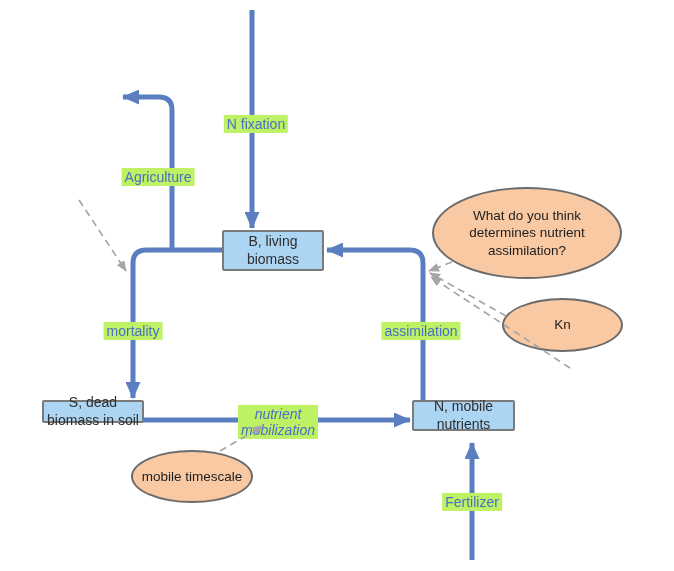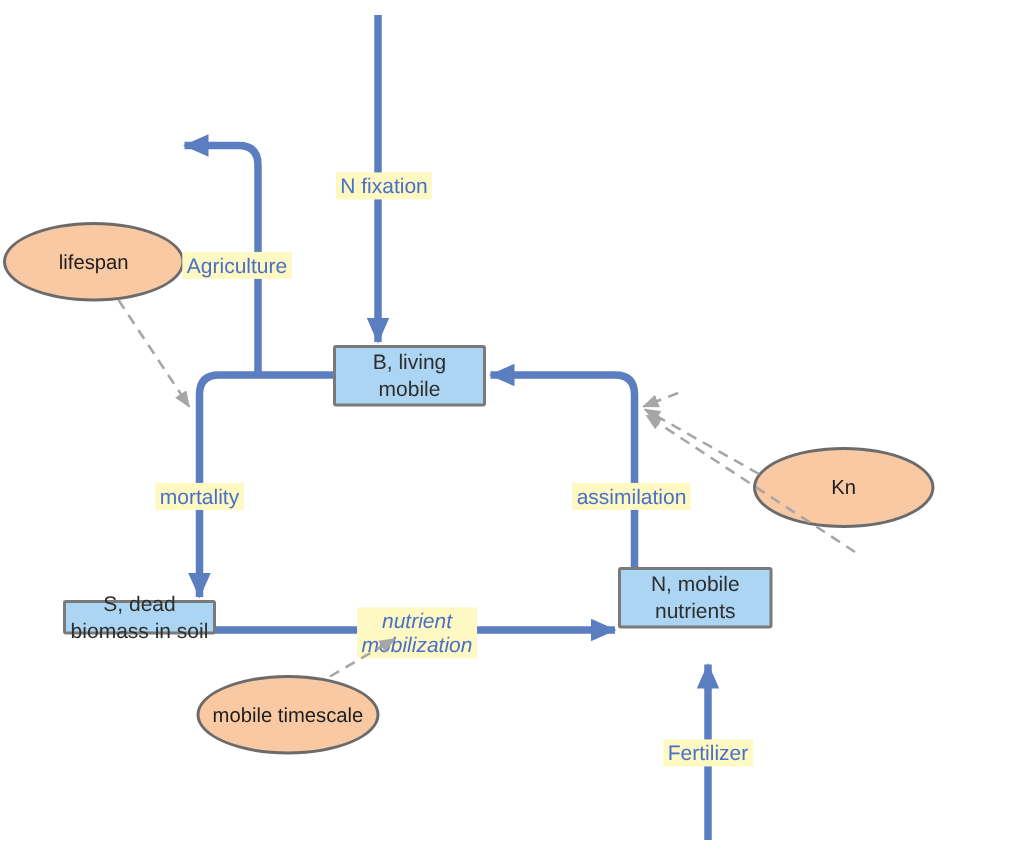--- a/index.html
+++ b/index.html
@@ -21,21 +21,21 @@
     font-size:14px;line-height:1.25;color:#2e2e2e;white-space:pre-line;
   }
   .ellipse{
     position:absolute;z-index:2;box-sizing:border-box;
     background:var(--ellipse-fill);border:2px solid var(--ellipse-border);border-radius:50%;
     display:flex;align-items:center;justify-content:center;text-align:center;
     font-size:13.5px;line-height:1.3;color:#1d1d1d;white-space:pre-line;padding:2px 6px;
   }
   .flow-label{
     position:absolute;z-index:3;transform:translate(-50%,-50%);
-    background:#fef9c3;color:var(--label-text);
+    background:#bef264;color:var(--label-text);
     font-size:14px;line-height:1.15;padding:1px 3px;text-align:center;white-space:pre-line;
   }
 </style>
 </head>
 <body>
 
 <div class="canvas">
 
   <svg id="layer-lines" class="layer">
     <defs>
@@ -48,27 +48,29 @@
     </defs>
     <path class="flow" d="M252 10 L252 228" marker-end="url(#arrow-blue)"></path>
     <path class="flow" d="M423 400 L423 263 Q423 250 410 250 L327 250" marker-end="url(#arrow-blue)"></path>
     <path class="flow" d="M222 250 L146 250 Q133 250 133 263 L133 398" marker-end="url(#arrow-blue)"></path>
     <path class="flow" d="M172 252 L172 110 Q172 97 159 97 L123 97" marker-end="url(#arrow-blue)"></path>
     <path class="flow" d="M143 420 L410 420" marker-end="url(#arrow-blue)"></path>
     <path class="flow" d="M472 560 L472 443" marker-end="url(#arrow-blue)"></path>
   </svg>
 
   <div class="box" style="left:222px;top:230px;width:102px;height:41px;">B, living
-mobile</div>
+biomass</div>
   <div class="box" style="left:42px;top:400px;width:102px;height:23px;">S, dead
 biomass in soil</div>
-  <div class="box" style="left:412px;top:378px;width:103px;height:41px;">N, mobile
+  <div class="box" style="left:412px;top:400px;width:103px;height:31px;">N, mobile
 nutrients</div>
 
-  <div class="ellipse" style="left:2px;top:148px;width:121px;height:53px;">lifespan</div>
+  <div class="ellipse" style="left:432px;top:187px;width:190px;height:92px;">What do you think
+determines nutrient
+assimilation?</div>
   <div class="ellipse" style="left:502px;top:298px;width:121px;height:54px;">Kn</div>
   <div class="ellipse" style="left:131px;top:450px;width:122px;height:53px;">mobile timescale</div>
 
   <div class="flow-label" style="left:256px;top:124px;">N fixation</div>
   <div class="flow-label" style="left:158px;top:177px;">Agriculture</div>
   <div class="flow-label" style="left:133px;top:331px;">mortality</div>
   <div class="flow-label" style="left:421px;top:331px;">assimilation</div>
   <div class="flow-label" style="left:278px;top:422px;font-style:italic;">nutrient
 mobilization</div>
   <div class="flow-label" style="left:472px;top:502px;">Fertilizer</div>

